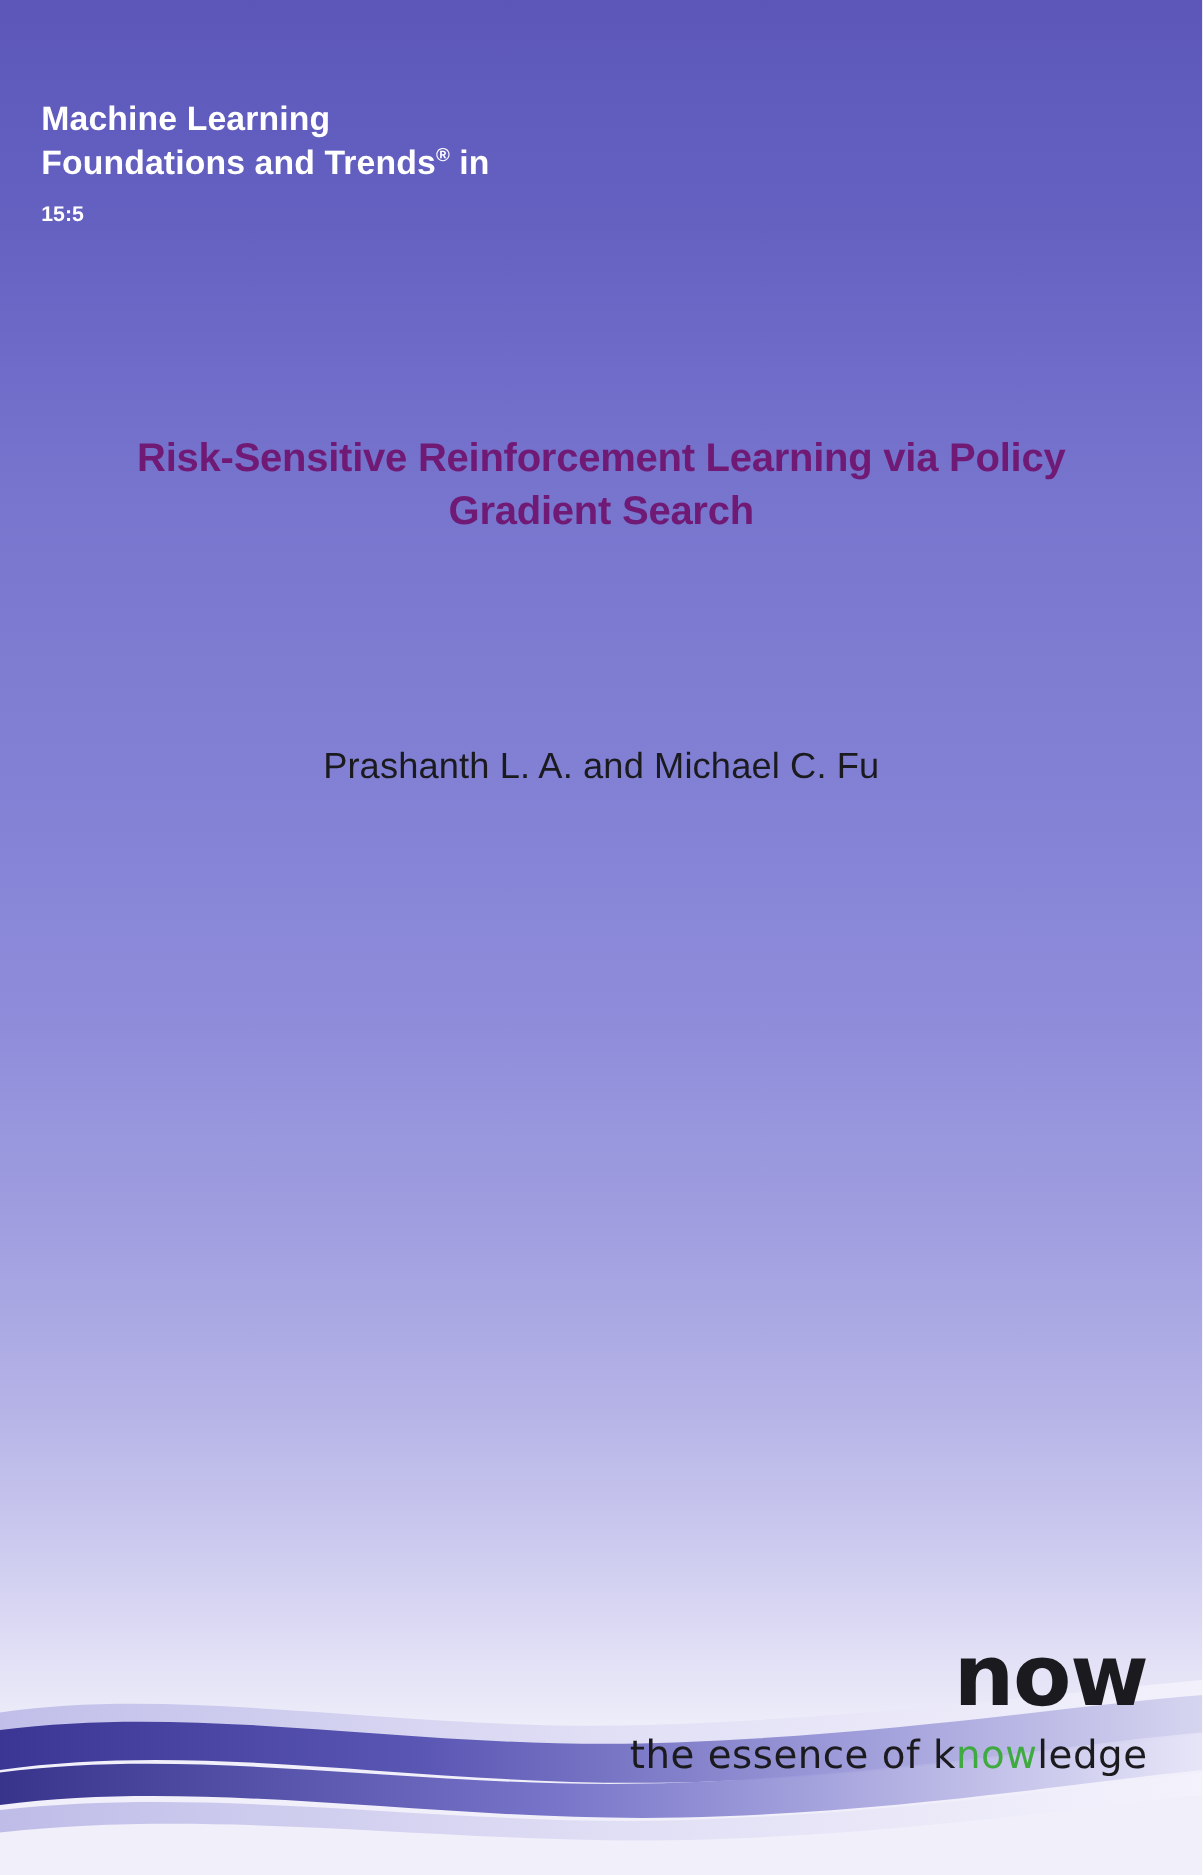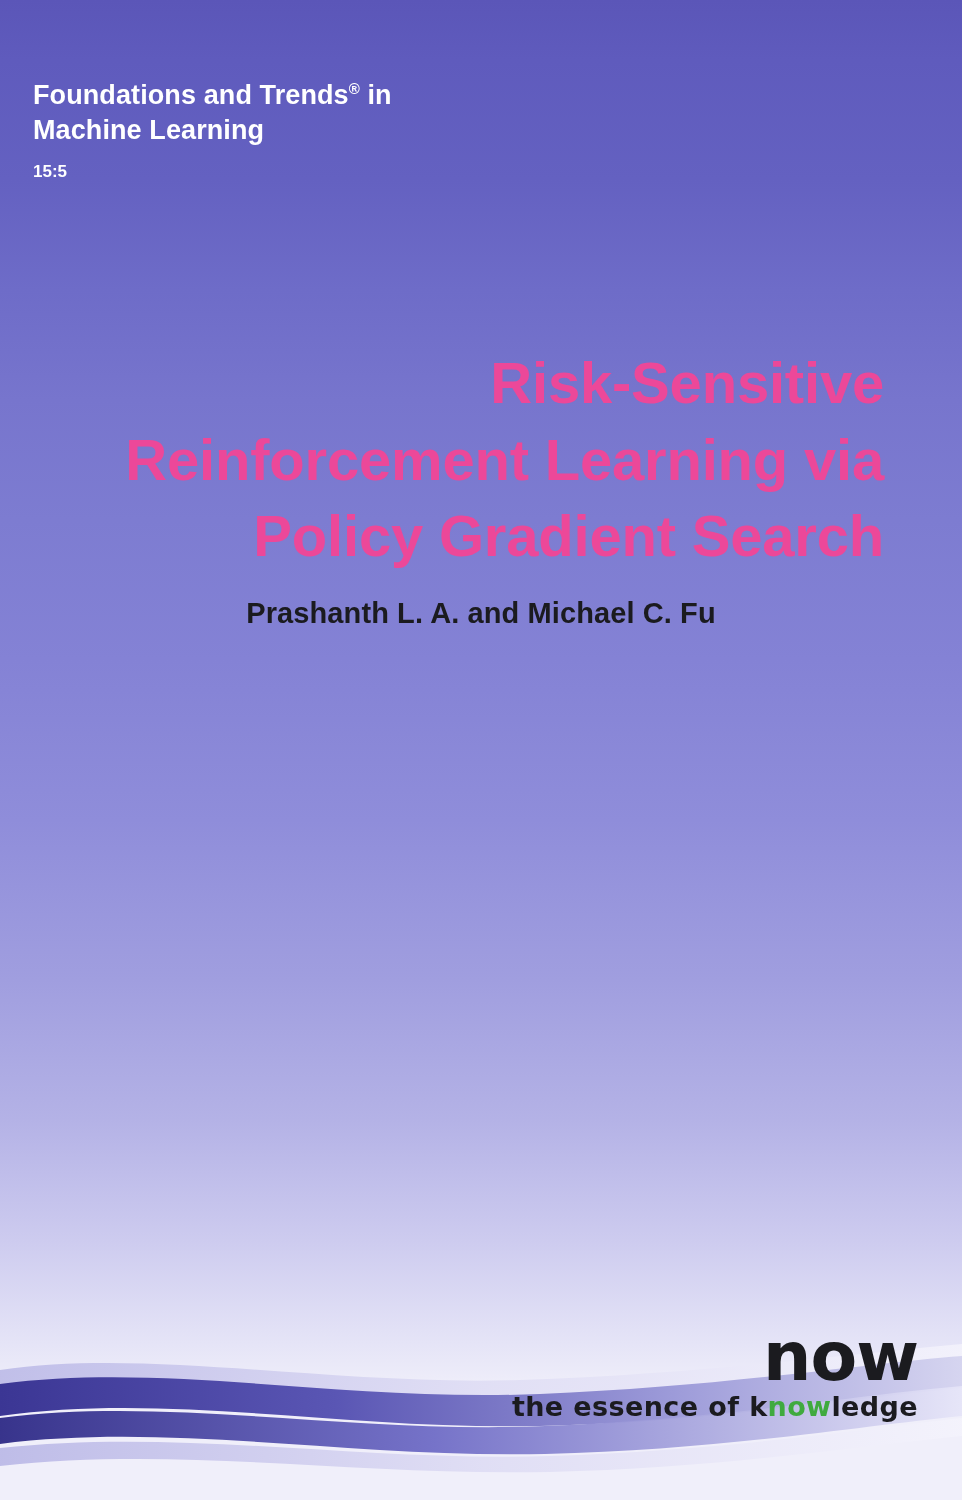--- a/index.html
+++ b/index.html
@@ -82,62 +82,62 @@
     font-size: 17px;
     font-weight: bold;
   }
 
   
   .title {
     position: absolute;
     left: 78px;
     top: 345px;
     width: 806px;
-    text-align: right;
-    color: #ec4899;
-    font-size: 58px;
+    text-align: center;
+    color: #701a75;
+    font-size: 32px;
     font-weight: bold;
     line-height: 1.32;
     letter-spacing: -0.2px;
   }
 
   
   .authors {
     position: absolute;
     left: 78px;
     top: 597px;
     width: 806px;
     text-align: center;
     color: #1b1b1f;
     font-size: 29px;
-    font-weight: bold;
+    font-weight: normal;
     letter-spacing: 0.1px;
   }
 
   
   .logo-block {
     position: absolute;
     right: 44px;
     bottom: 78px;
     text-align: right;
   }
   .logo-now {
     font-size: 68px;
     font-weight: bold;
     color: #1b1b1f;
     letter-spacing: -1px;
     line-height: 1;
     font-family: "DejaVu Sans", sans-serif;
   }
   .logo-tag {
-    font-size: 27px;
+    margin-top: 10px;
+    font-size: 31px;
     color: #1b1b1f;
     letter-spacing: 0.4px;
     font-family: "DejaVu Sans", sans-serif;
-    font-weight: bold;
   }
   .logo-tag .hl {
     color: #3faa3f;
   }
 </style>
 </head>
 <body>
 
 <div class="cover">
 
@@ -165,22 +165,22 @@
       </defs>
       <path d="M0,30 C150,8 330,46 520,40 C700,34 850,14 962,4 L962,26 C840,38 700,58 520,62 C330,66 150,30 0,54 Z" fill="url(#swC)" opacity="0.85"></path>
       <path d="M0,44 C170,22 340,62 540,54 C720,47 860,24 962,16 L962,48 C850,58 710,82 540,86 C340,90 170,52 0,76 Z" fill="url(#swA)"></path>
       <path d="M0,78 C170,56 350,94 545,86 C725,79 865,54 962,46 L962,76 C860,86 720,110 545,114 C350,118 170,82 0,104 Z" fill="url(#swB)" opacity="0.95"></path>
       <path d="M0,104 C180,84 360,118 550,112 C730,106 870,84 962,74 L962,160 L0,160 Z" fill="#ffffff" opacity="0.0"></path>
       <path d="M0,108 C180,88 360,122 550,116 C730,110 870,88 962,78 L962,96 C860,106 720,128 550,132 C360,136 180,106 0,126 Z" fill="url(#swC)" opacity="0.9"></path>
     </svg>
   </div>
 
   <div class="series-header">
+    <div class="series-line">Machine Learning</div>
     <div class="series-line"><span>Foundations and Trends</span><span class="reg">®</span><span class="light"> in</span></div>
-    <div class="series-line">Machine Learning</div>
     <div class="series-issue">15:5</div>
   </div>
 
   <div class="title">Risk-Sensitive Reinforcement Learning via Policy Gradient Search</div>
 
   <div class="authors">Prashanth L. A. and Michael C. Fu</div>
 
   <div class="logo-block">
     <div class="logo-now">now</div>
     <div class="logo-tag"><span>the essence of k</span><span class="hl">now</span><span>ledge</span></div>

